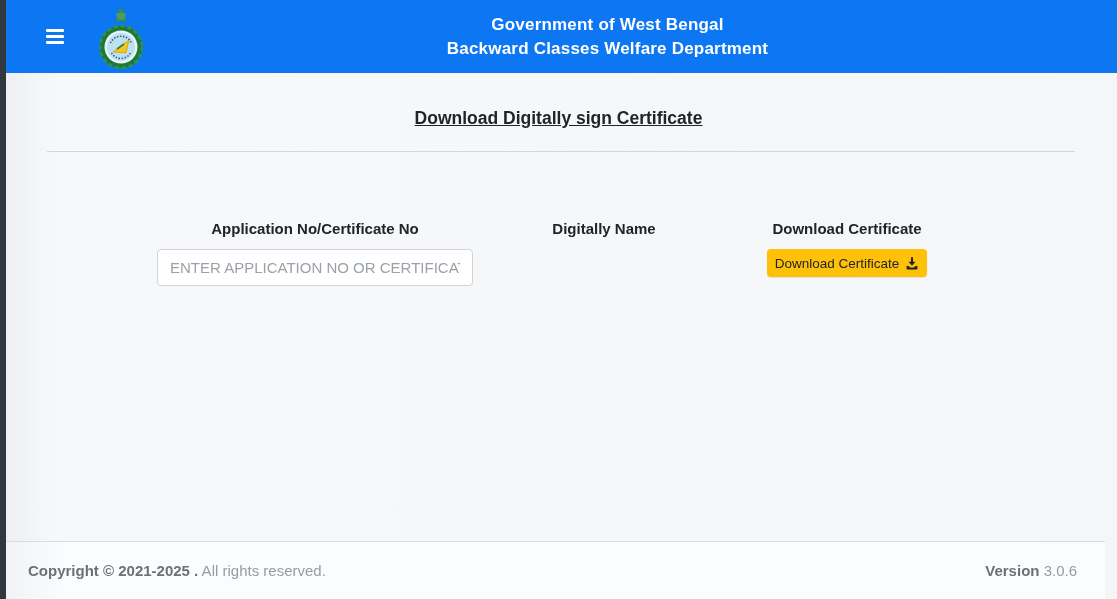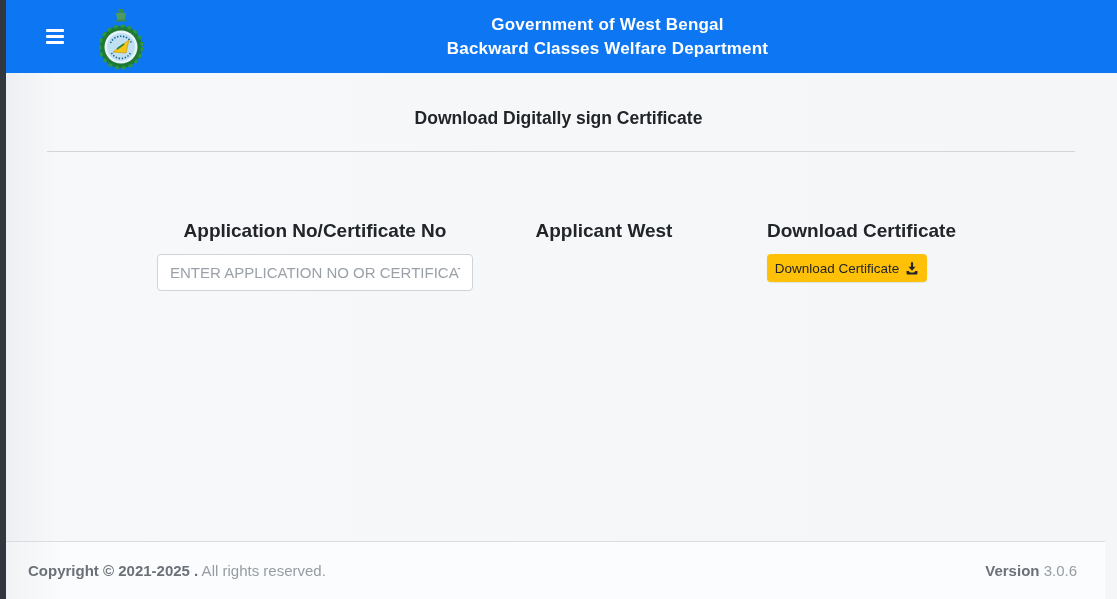--- a/index.html
+++ b/index.html
@@ -67,39 +67,40 @@
   .main {
     height: 468px;
     background: linear-gradient(to right, #eceef1 0%, #f6f8fa 5%, #f4f6f8 100%);
   }
   .page-title {
     padding-top: 35px;
     text-align: center;
     font-size: 17.5px;
     font-weight: 700;
     color: #212529;
+    text-decoration: underline;
   }
   .divider {
     border: none;
     border-top: 1px solid #d2d5da;
     margin: 22px 42px 0 47px;
   }
   .form-row {
     display: flex;
     margin-left: 157px;
     margin-top: 68px;
     align-items: flex-start;
   }
   .form-col { display: flex; flex-direction: column; }
   .col-app  { width: 316px; }
   .col-name { width: 232px; margin-left: 15px; }
   .col-dl   { width: 160px; margin-left: 47px; }
   .field-label {
     text-align: center;
-    font-size: 19px;
+    font-size: 15px;
     font-weight: 700;
     color: #212529;
     margin-bottom: 12px;
     white-space: nowrap;
   }
   .text-input {
     height: 37px;
     border: 1px solid #ced4da;
     border-radius: 4px;
     background: #ffffff;
@@ -191,21 +192,21 @@
   <div class="page-title">Download Digitally sign Certificate</div>
   <hr class="divider">
 
   <div class="form-row">
     <div class="form-col col-app">
       <div class="field-label">Application No/Certificate No</div>
       <input class="text-input" type="text" placeholder="ENTER APPLICATION NO OR CERTIFICATE NO" style="">
     </div>
 
     <div class="form-col col-name">
-      <div class="field-label">Applicant West</div>
+      <div class="field-label">Digitally Name</div>
     </div>
 
     <div class="form-col col-dl">
       <div class="field-label">Download Certificate</div>
       <button class="dl-btn">
         <span>Download Certificate</span>
         <svg width="14" height="14" viewBox="0 0 16 16" fill="#212529">
           <path d="M6.8 1.5h2.4v5h2.8L8 11 4 6.5h2.8z"></path>
           <path d="M1.8 11.5h2.4l1.5 1.7h4.6l1.5-1.7h2.4v3.2a.8.8 0 0 1-.8.8H2.6a.8.8 0 0 1-.8-.8z"></path>
         </svg>

